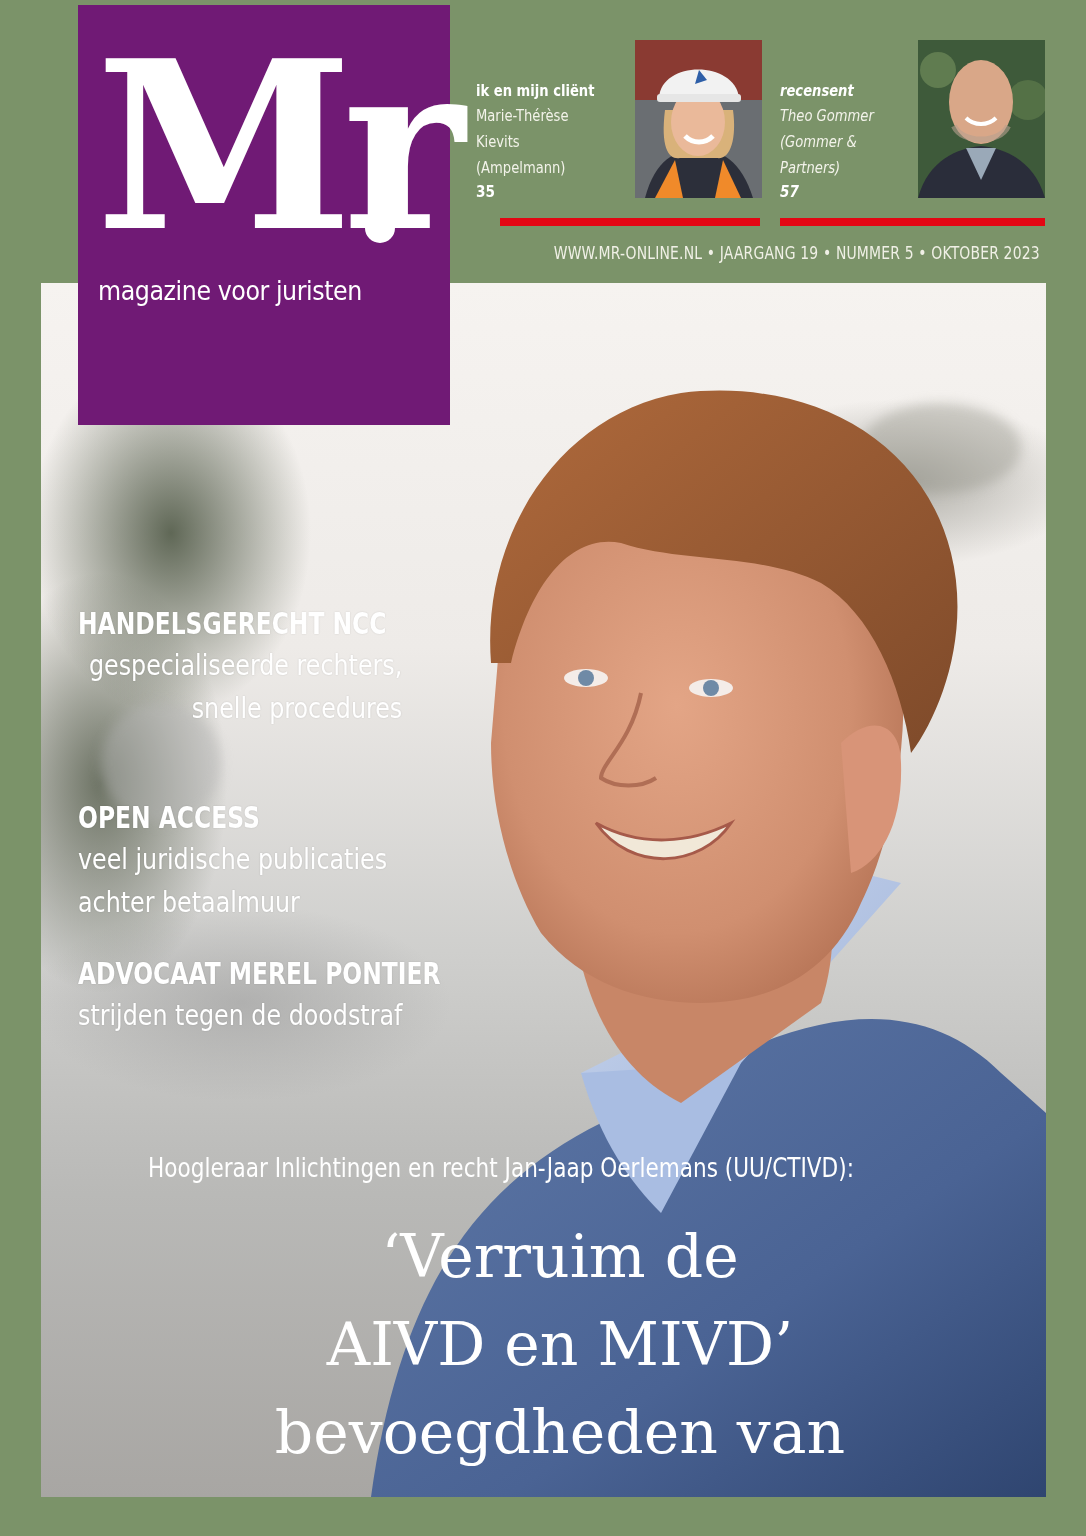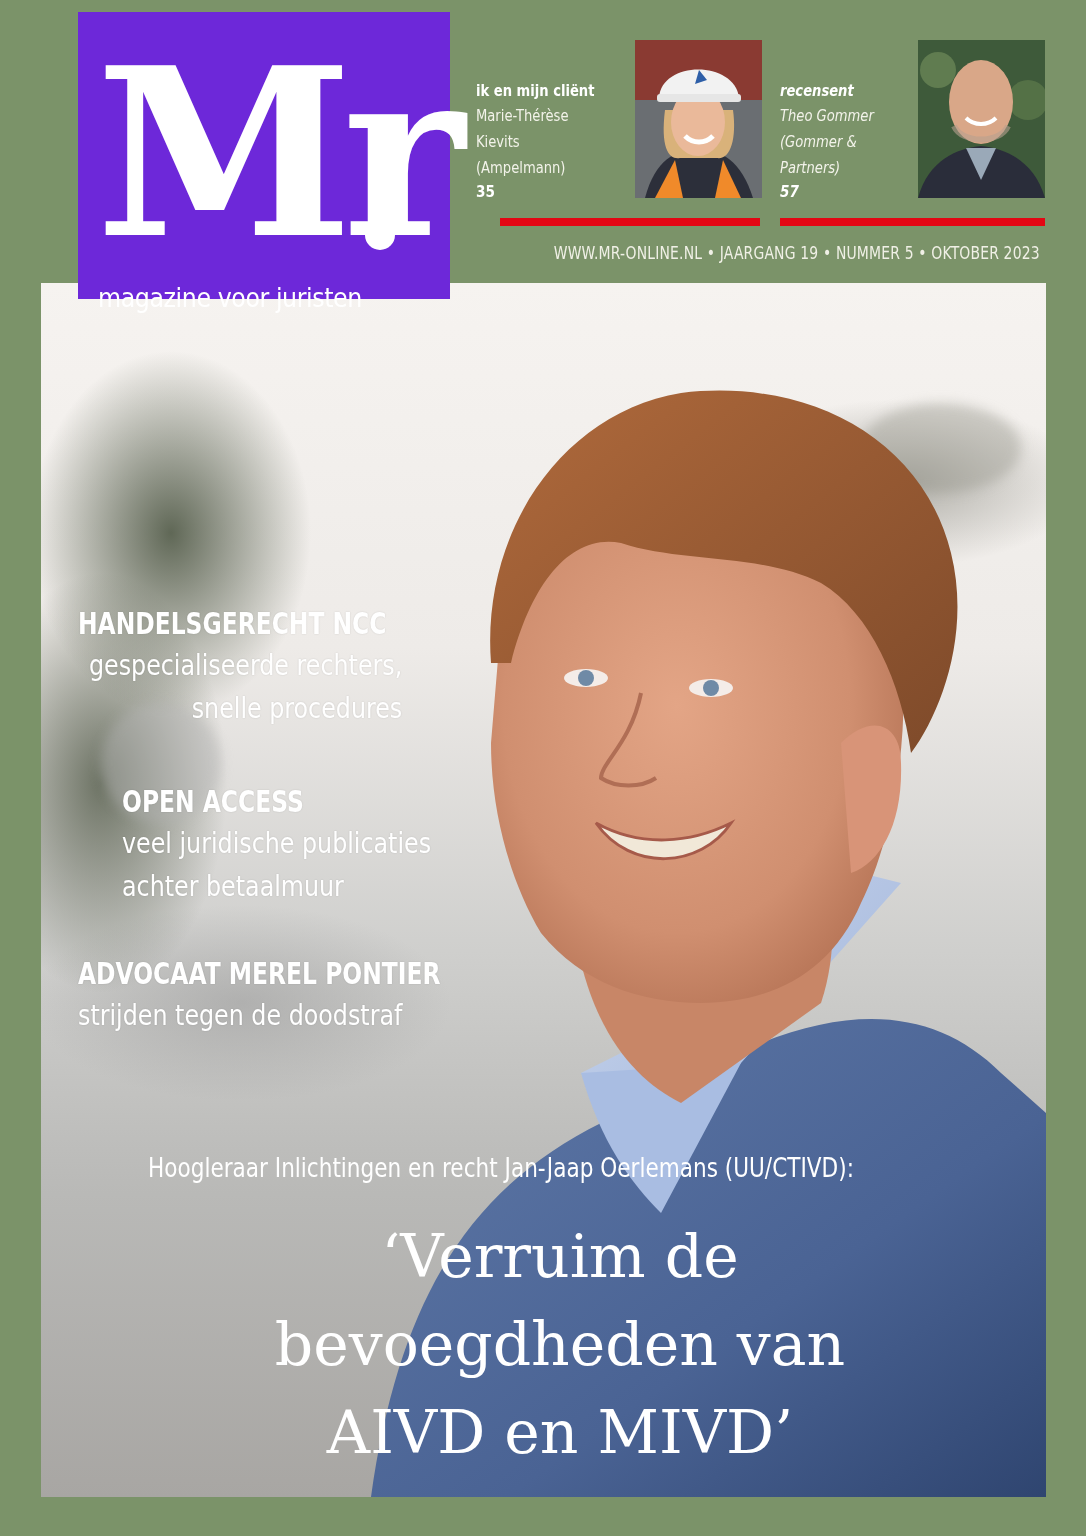--- a/index.html
+++ b/index.html
@@ -21,22 +21,22 @@
   }
   .photo .bokeh {
     position: absolute; border-radius: 50%;
     background: rgba(180,180,180,0.45);
     filter: blur(6px);
   }
   .person { position: absolute; left: 0; top: 0; width: 1005px; height: 1214px; }
 
   
   .logo {
-    position: absolute; left: 78px; top: 12px; width: 372px; height: 287px;
-    background: #6d28d9;
+    position: absolute; left: 78px; top: 5px; width: 372px; height: 420px;
+    background: #701a75;
   }
   .logo-mr {
     position: absolute; left: 18px; top: 26px;
     font-family: "DejaVu Serif", "Liberation Serif", serif;
     font-weight: bold; font-size: 232px; line-height: 1;
     color: #ffffff; letter-spacing: -10px;
   }
   .logo-dot {
     position: absolute; left: 287px; top: 208px; width: 30px; height: 30px;
     border-radius: 50%; background: #ffffff;
@@ -201,29 +201,29 @@
 <div class="redbar" style="left:780px;width:265px;"></div>
 
 <div class="issue-line">WWW.MR-ONLINE.NL • JAARGANG 19 • NUMMER 5 • OKTOBER 2023</div>
 
 <div class="coverline" style="top:604px;text-align:right;">
   <div class="kicker">HANDELSGERECHT NCC</div>
   <div class="desc">gespecialiseerde rechters,</div>
   <div class="desc">snelle procedures</div>
 </div>
 
-<div class="coverline" style="top:782px;margin-left:44px;">
+<div class="coverline" style="top:798px;">
   <div class="kicker">OPEN ACCESS</div>
   <div class="desc">veel juridische publicaties</div>
   <div class="desc">achter betaalmuur</div>
 </div>
 
 <div class="coverline" style="top:954px;">
   <div class="kicker">ADVOCAAT MEREL PONTIER</div>
   <div class="desc">strijden tegen de doodstraf</div>
 </div>
 
 <div class="byline">Hoogleraar Inlichtingen en recht Jan-Jaap Oerlemans (UU/CTIVD):</div>
 <div class="headline">
   <span>‘Verruim de</span>
+  <span>AIVD en MIVD’</span>
   <span>bevoegdheden van</span>
-  <span>AIVD en MIVD’</span>
 </div>
 
 </body></html>

